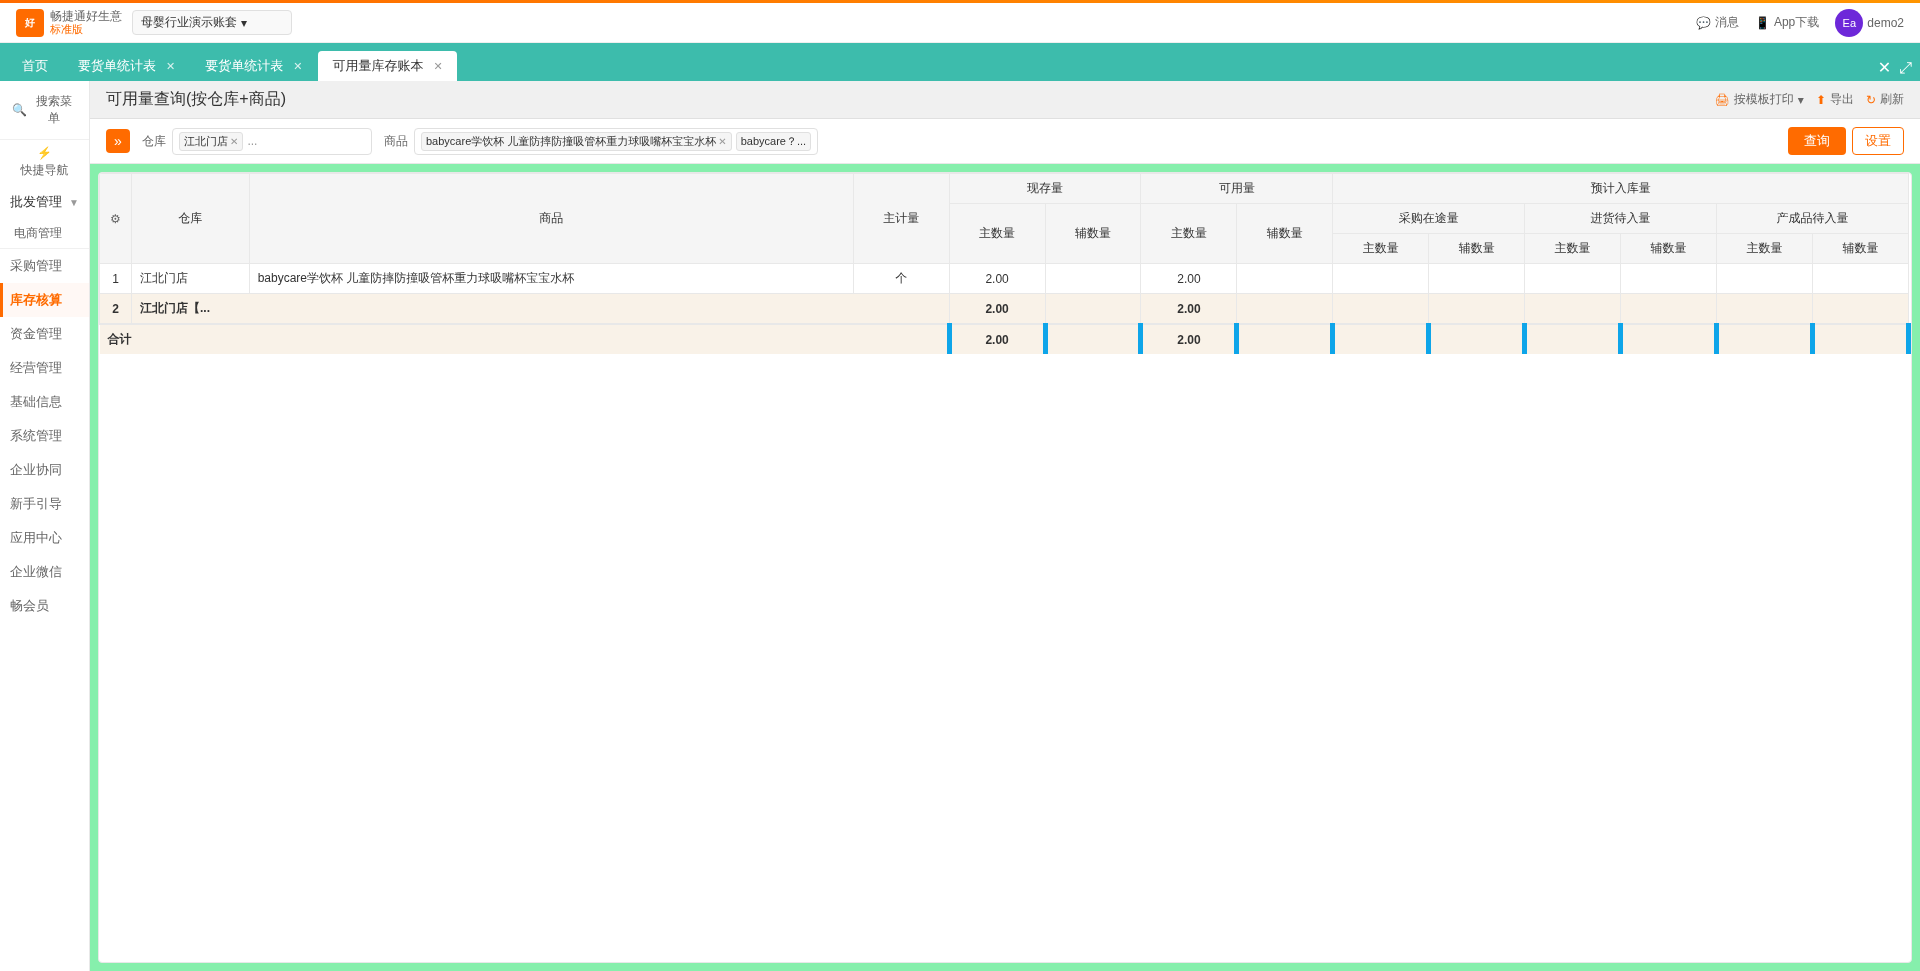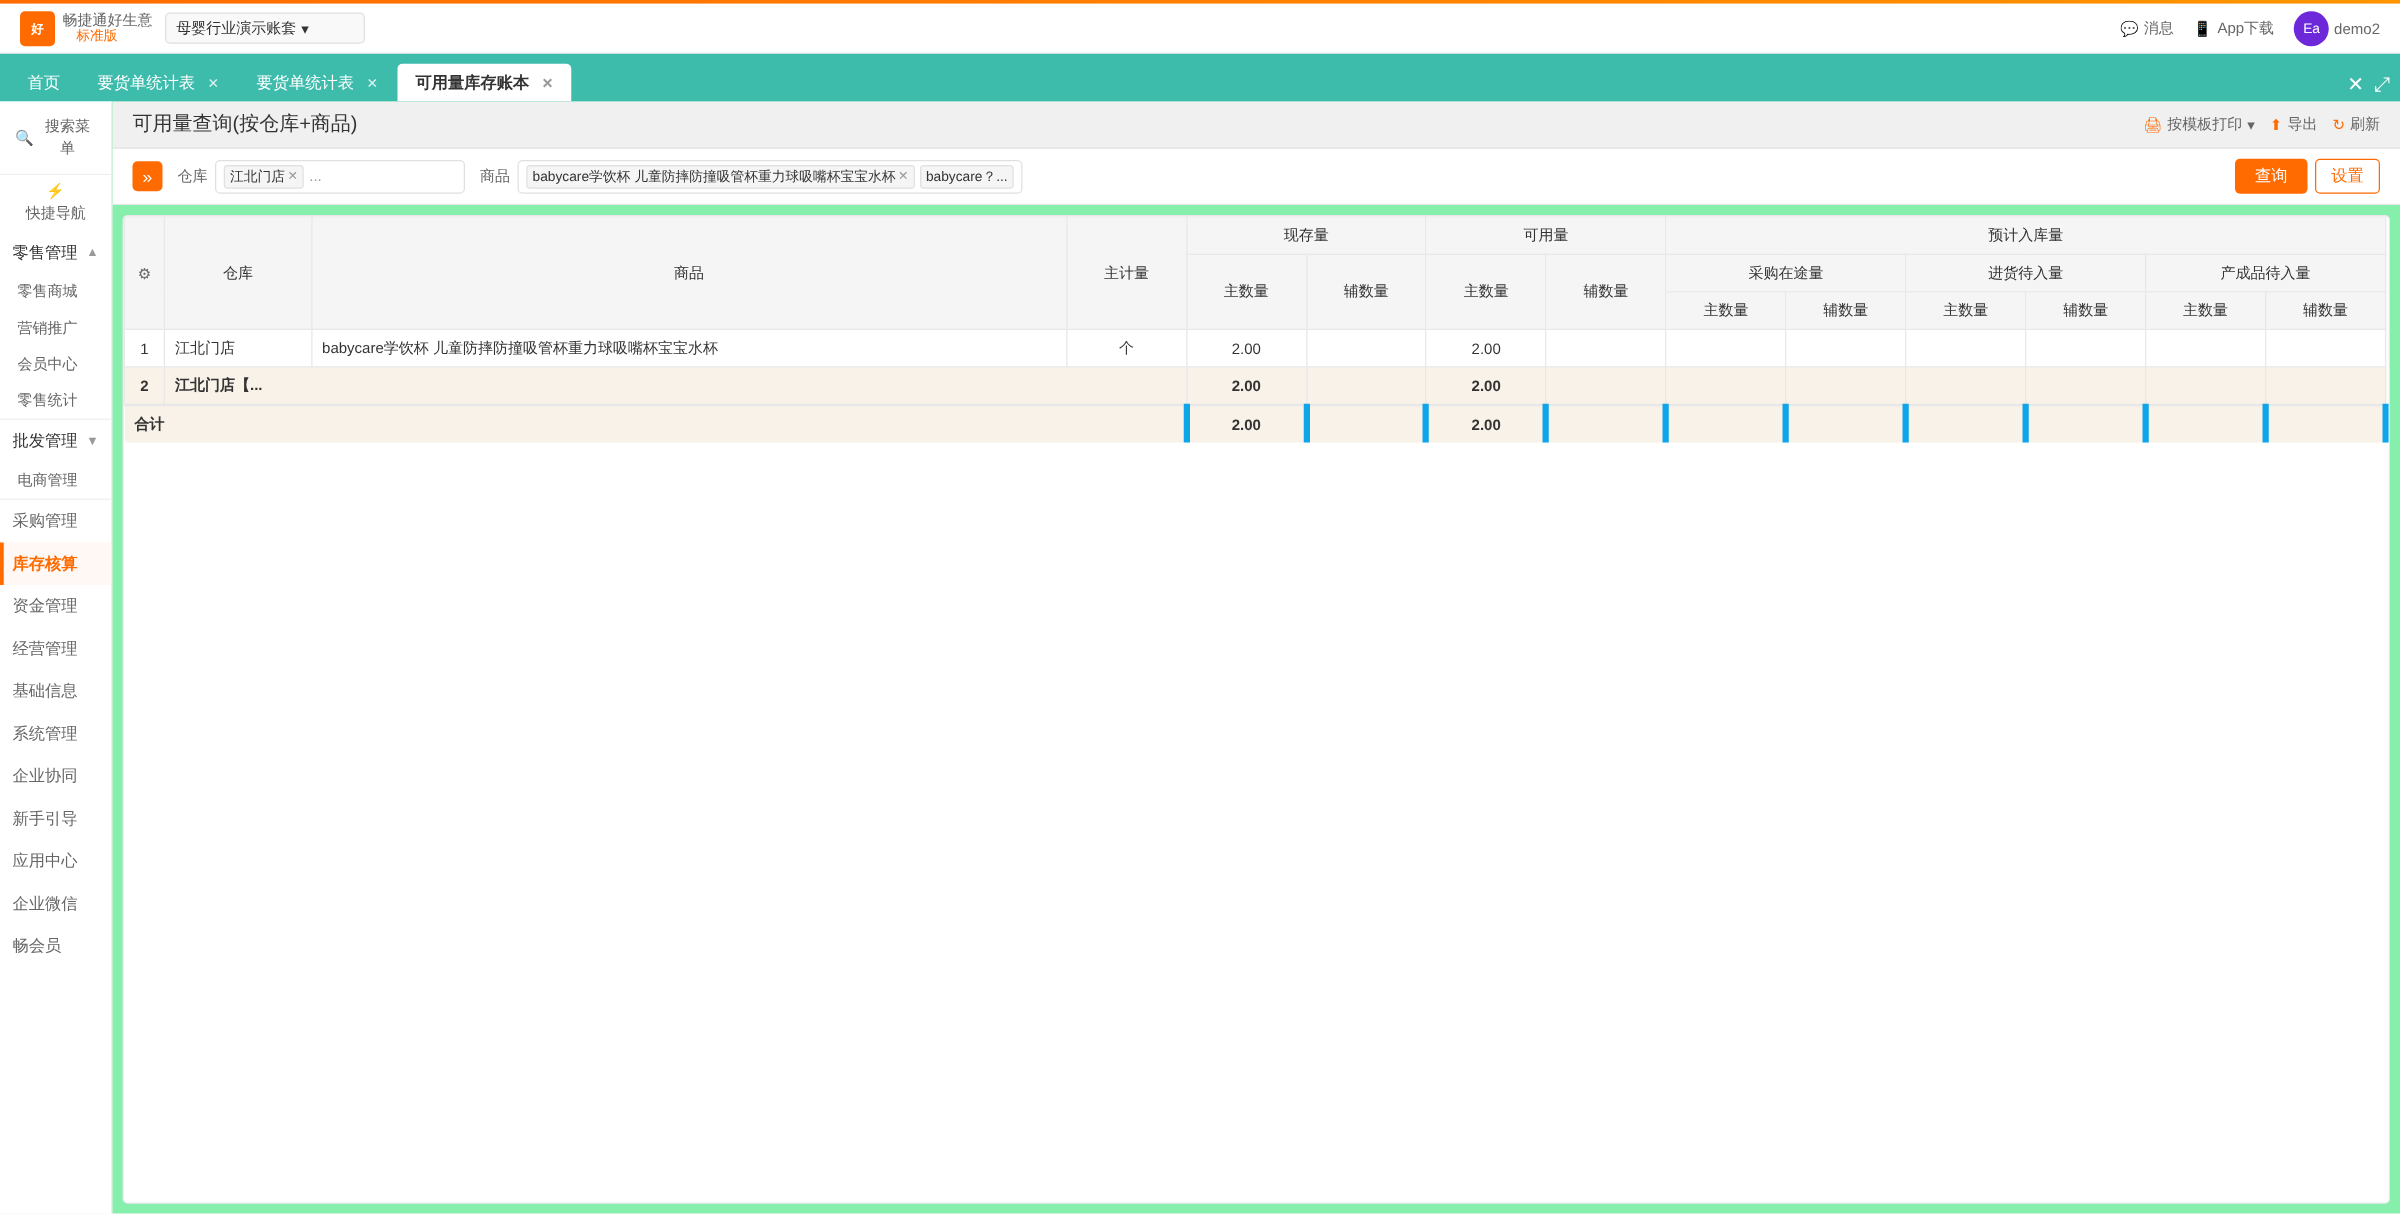--- a/index.html
+++ b/index.html
@@ -4,32 +4,32 @@
   <style>
     * { box-sizing: border-box; margin: 0; padding: 0; }
     body { font-family: "Microsoft YaHei", "PingFang SC", sans-serif; font-size: 13px; color: #333; background: #f5f5f5; display: flex; flex-direction: column; height: 971px; overflow: hidden; }
 
     
     .top-bar { height: 40px; background: #fff; display: flex; align-items: center; justify-content: space-between; padding: 0 16px; border-bottom: 1px solid #eee; flex-shrink: 0; }
     .top-bar-left { display: flex; align-items: center; gap: 10px; }
     .logo-area { display: flex; align-items: center; gap: 6px; }
     .logo-icon { width: 28px; height: 28px; background: #ff6b00; border-radius: 4px; display: flex; align-items: center; justify-content: center; color: #fff; font-size: 10px; font-weight: bold; }
     .logo-text { font-size: 12px; color: #666; line-height: 1.2; }
-    .logo-text .title { color: #ff6b00; font-size: 11px; margin-left: 11px; }
+    .logo-text .title { color: #ff6b00; font-size: 11px; }
     .industry-selector { display: flex; align-items: center; gap: 4px; background: #f9f9f9; border: 1px solid #e0e0e0; border-radius: 4px; padding: 3px 8px; min-width: 160px; cursor: pointer; }
     .industry-selector span { color: #333; font-size: 12px; }
     .chevron-down { color: #999; font-size: 10px; }
     .top-bar-right { display: flex; align-items: center; gap: 16px; }
     .top-bar-action { display: flex; align-items: center; gap: 4px; color: #666; font-size: 12px; cursor: pointer; }
     .user-avatar { width: 28px; height: 28px; border-radius: 50%; background: #6d28d9; display: flex; align-items: center; justify-content: center; color: #fff; font-size: 11px; overflow: hidden; }
 
     
     .nav-tabs { height: 38px; background: #3dbcac; display: flex; align-items: flex-end; padding: 0 8px; gap: 2px; flex-shrink: 0; position: relative; }
     .nav-tab { height: 30px; display: flex; align-items: center; gap: 6px; padding: 0 14px; border-radius: 4px 4px 0 0; font-size: 13px; cursor: pointer; color: #fff; background: transparent; }
-    .nav-tab.active { background: #fff; color: #333; font-weight: bold; }
+    .nav-tab.active { background: #fff; color: #333; }
     .nav-tab.active .tab-close { color: #999; }
     .nav-tab .tab-close { font-size: 11px; color: rgba(255,255,255,0.8); margin-left: 4px; cursor: pointer; }
     .nav-tabs-right { position: absolute; right: 8px; top: 50%; transform: translateY(-20%); display: flex; align-items: center; gap: 8px; }
     .nav-tab-close-btn { color: #fff; font-size: 16px; cursor: pointer; }
     .nav-tab-expand-btn { color: #fff; font-size: 16px; cursor: pointer; }
 
     
     .main-layout { display: flex; flex: 1; overflow: hidden; }
 
     
@@ -155,38 +155,20 @@
         <span>搜索菜单</span>
       </button>
     </div>
     <div>
       <button class="sidebar-nav-btn">
         <span>⚡</span>
         <span>快捷导航</span>
       </button>
     </div>
 
-    <div class="sidebar-section">
-      <div class="sidebar-section-title">
-        <span>零售管理</span>
-        <span class="arrow">▲</span>
-      </div>
-      <div class="sidebar-item">
-        <span>零售商城</span>
-      </div>
-      <div class="sidebar-item">
-        <span>营销推广</span>
-      </div>
-      <div class="sidebar-item">
-        <span>会员中心</span>
-      </div>
-      <div class="sidebar-item">
-        <span>零售统计</span>
-      </div>
-    </div>
 
     <div class="sidebar-section">
       <div class="sidebar-section-title">
         <span>批发管理</span>
         <span class="arrow">▼</span>
       </div>
       <div class="sidebar-item">
         <span>电商管理</span>
       </div>
     </div>

